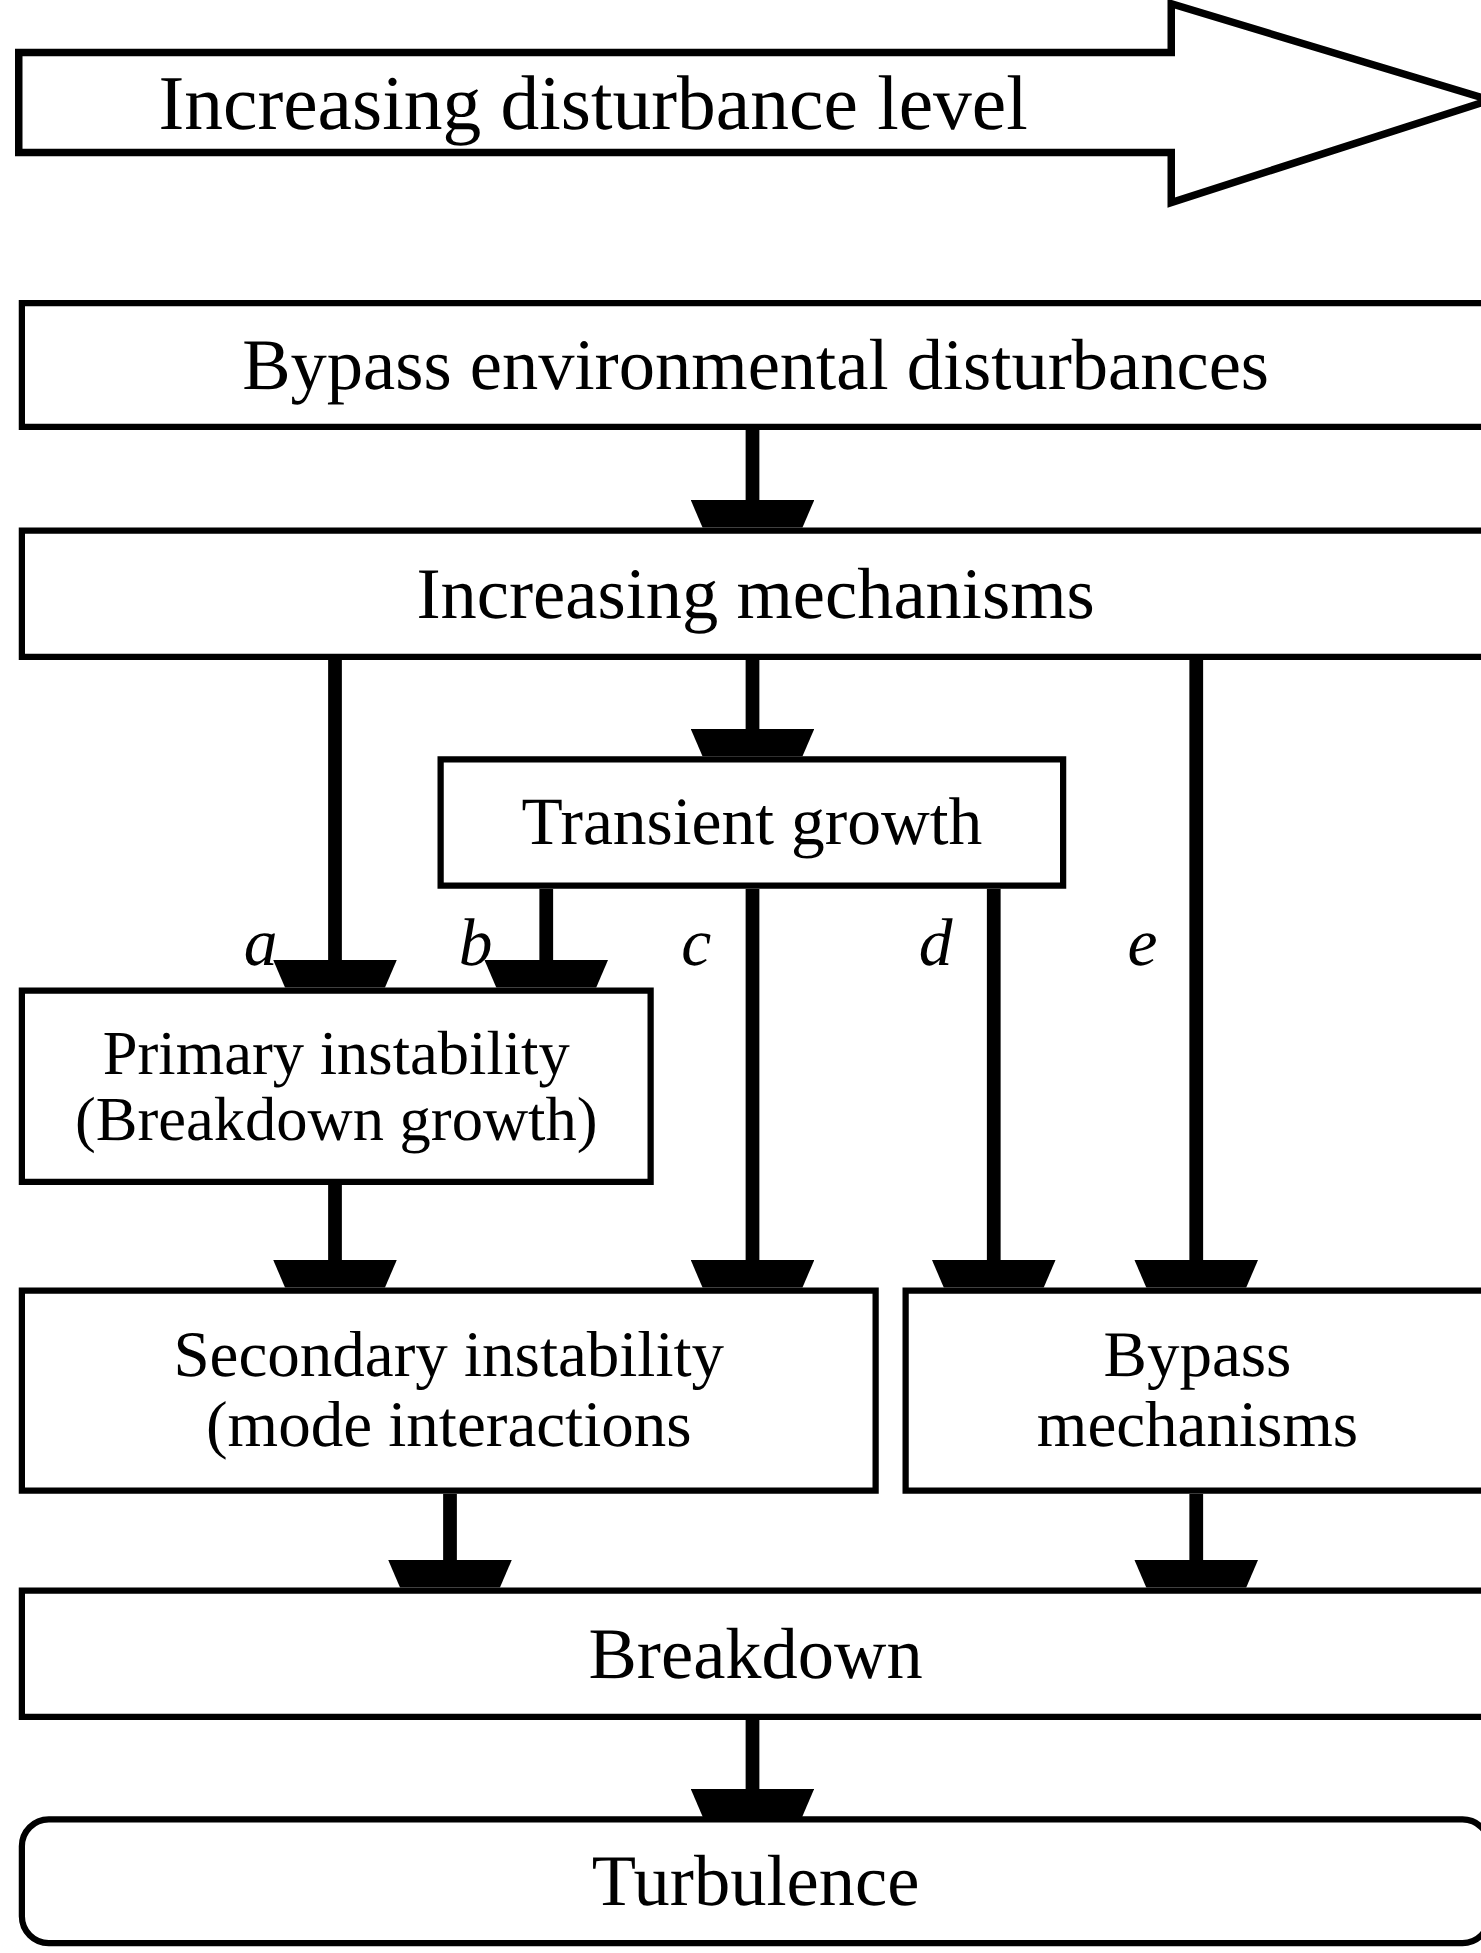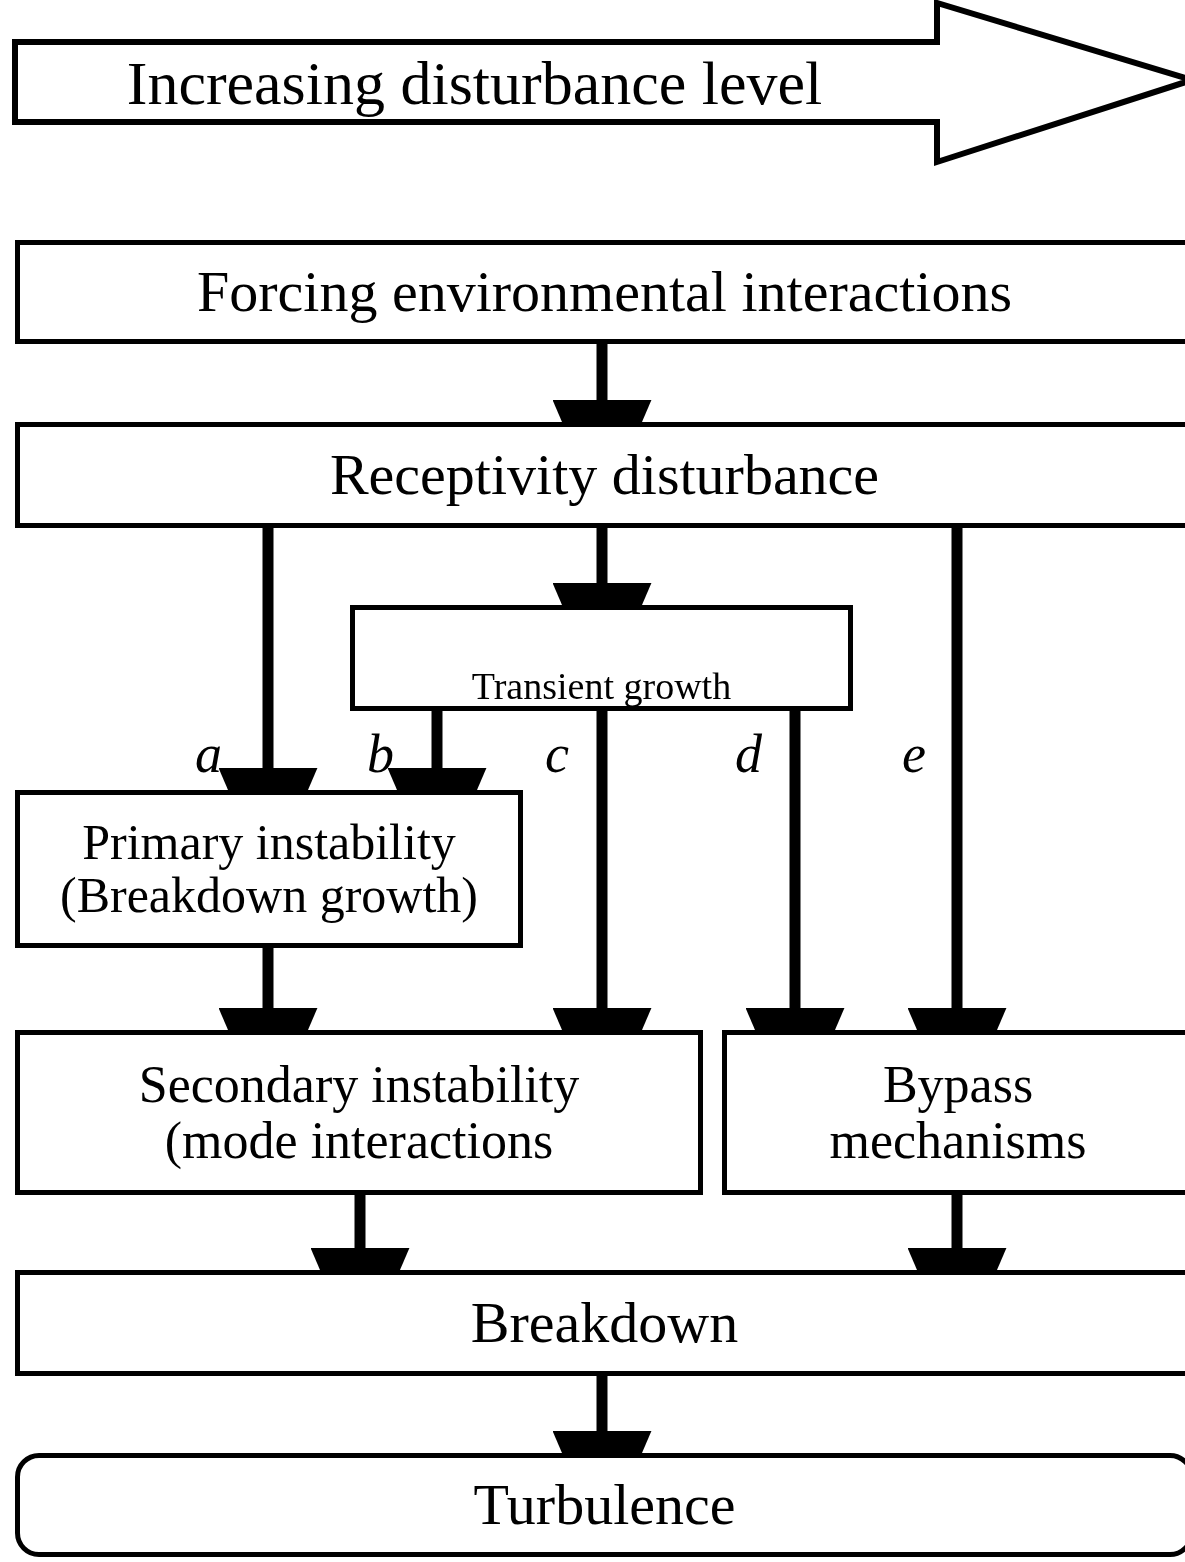--- a/index.html
+++ b/index.html
@@ -56,21 +56,21 @@
     color: #000000;
     white-space: nowrap;
     line-height: 1;
   }
 
   
   #arrow-banner-text { left: 0px;  top: 48px;  width: 925px; font-size: 62px; }
 
   #box-forcing     { left: 3px;  top: 240px;  width: 1179px; height: 104px; font-size: 58px; }
   #box-receptivity { left: 3px;  top: 422px;  width: 1179px; height: 106px; font-size: 58px; }
-  #box-transient   { left: 338px; top: 605px; width: 503px;  height: 106px; font-size: 38px; justify-content: flex-end; }
+  #box-transient   { left: 338px; top: 605px; width: 503px;  height: 106px; font-size: 54px; }
   #box-primary     { left: 3px;  top: 790px;  width: 508px;  height: 158px; font-size: 50px; text-align: right; }
   #box-secondary   { left: 3px;  top: 1030px; width: 688px;  height: 165px; font-size: 52px; }
   #box-bypass      { left: 710px; top: 1030px; width: 472px; height: 165px; font-size: 52px; }
   #box-breakdown   { left: 3px;  top: 1270px; width: 1179px; height: 106px; font-size: 58px; }
   #box-turbulence  { left: 3px;  top: 1453px; width: 1179px; height: 104px; font-size: 58px; border-radius: 24px; }
 
   #label-a { left: 183px; top: 727px; font-size: 54px; }
   #label-b { left: 355px; top: 727px; font-size: 54px; }
   #label-c { left: 533px; top: 727px; font-size: 54px; }
   #label-d { left: 723px; top: 727px; font-size: 54px; }
@@ -114,25 +114,25 @@
 
       <line x1="945" y1="1195" x2="945" y2="1250" marker-end="url(#ah)"></line>
 
       <line x1="590" y1="1376" x2="590" y2="1433" marker-end="url(#ah)"></line>
     </g>
   </svg>
 
   <div class="banner-text" id="arrow-banner-text">Increasing disturbance level</div>
 
   <div class="box" id="box-forcing">
-    <span class="line">Forcing environmental interactions</span>
+    <span class="line">Bypass environmental disturbances</span>
   </div>
 
   <div class="box" id="box-receptivity">
-    <span class="line">Receptivity disturbance</span>
+    <span class="line">Increasing mechanisms</span>
   </div>
 
   <div class="box" id="box-transient">
     <span class="line">Transient growth</span>
   </div>
 
   <div class="box" id="box-primary">
     <span class="line">Primary instability</span>
     <span class="line">(Breakdown growth)</span>
   </div>

